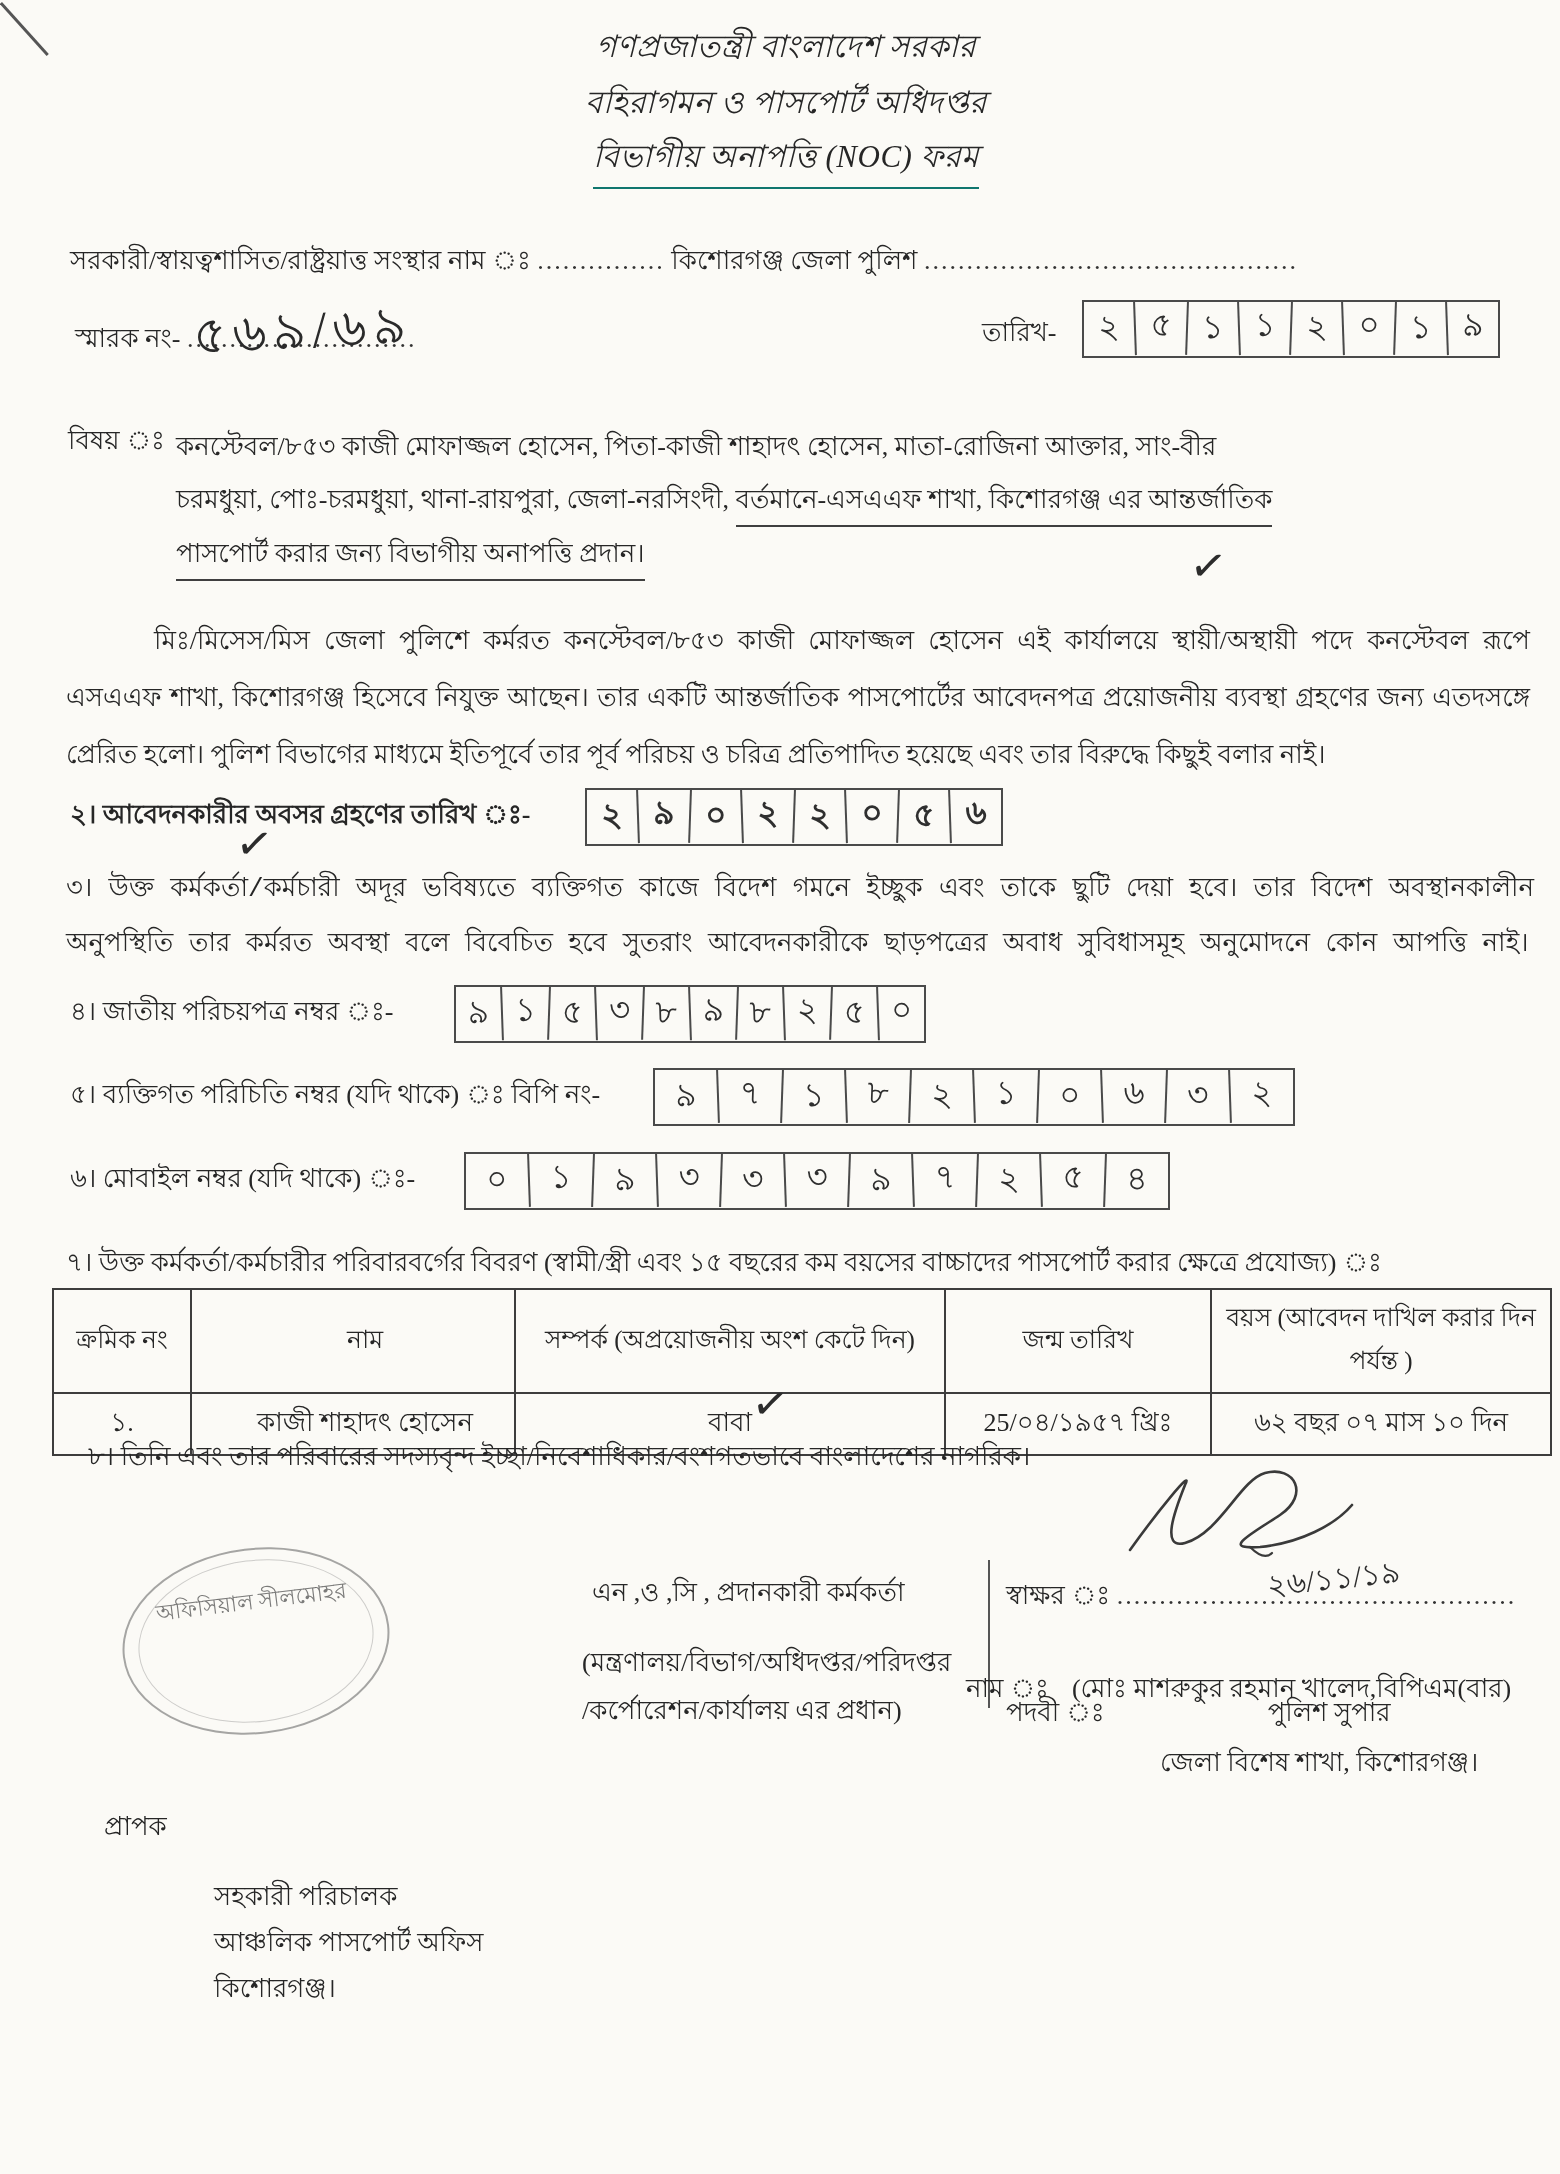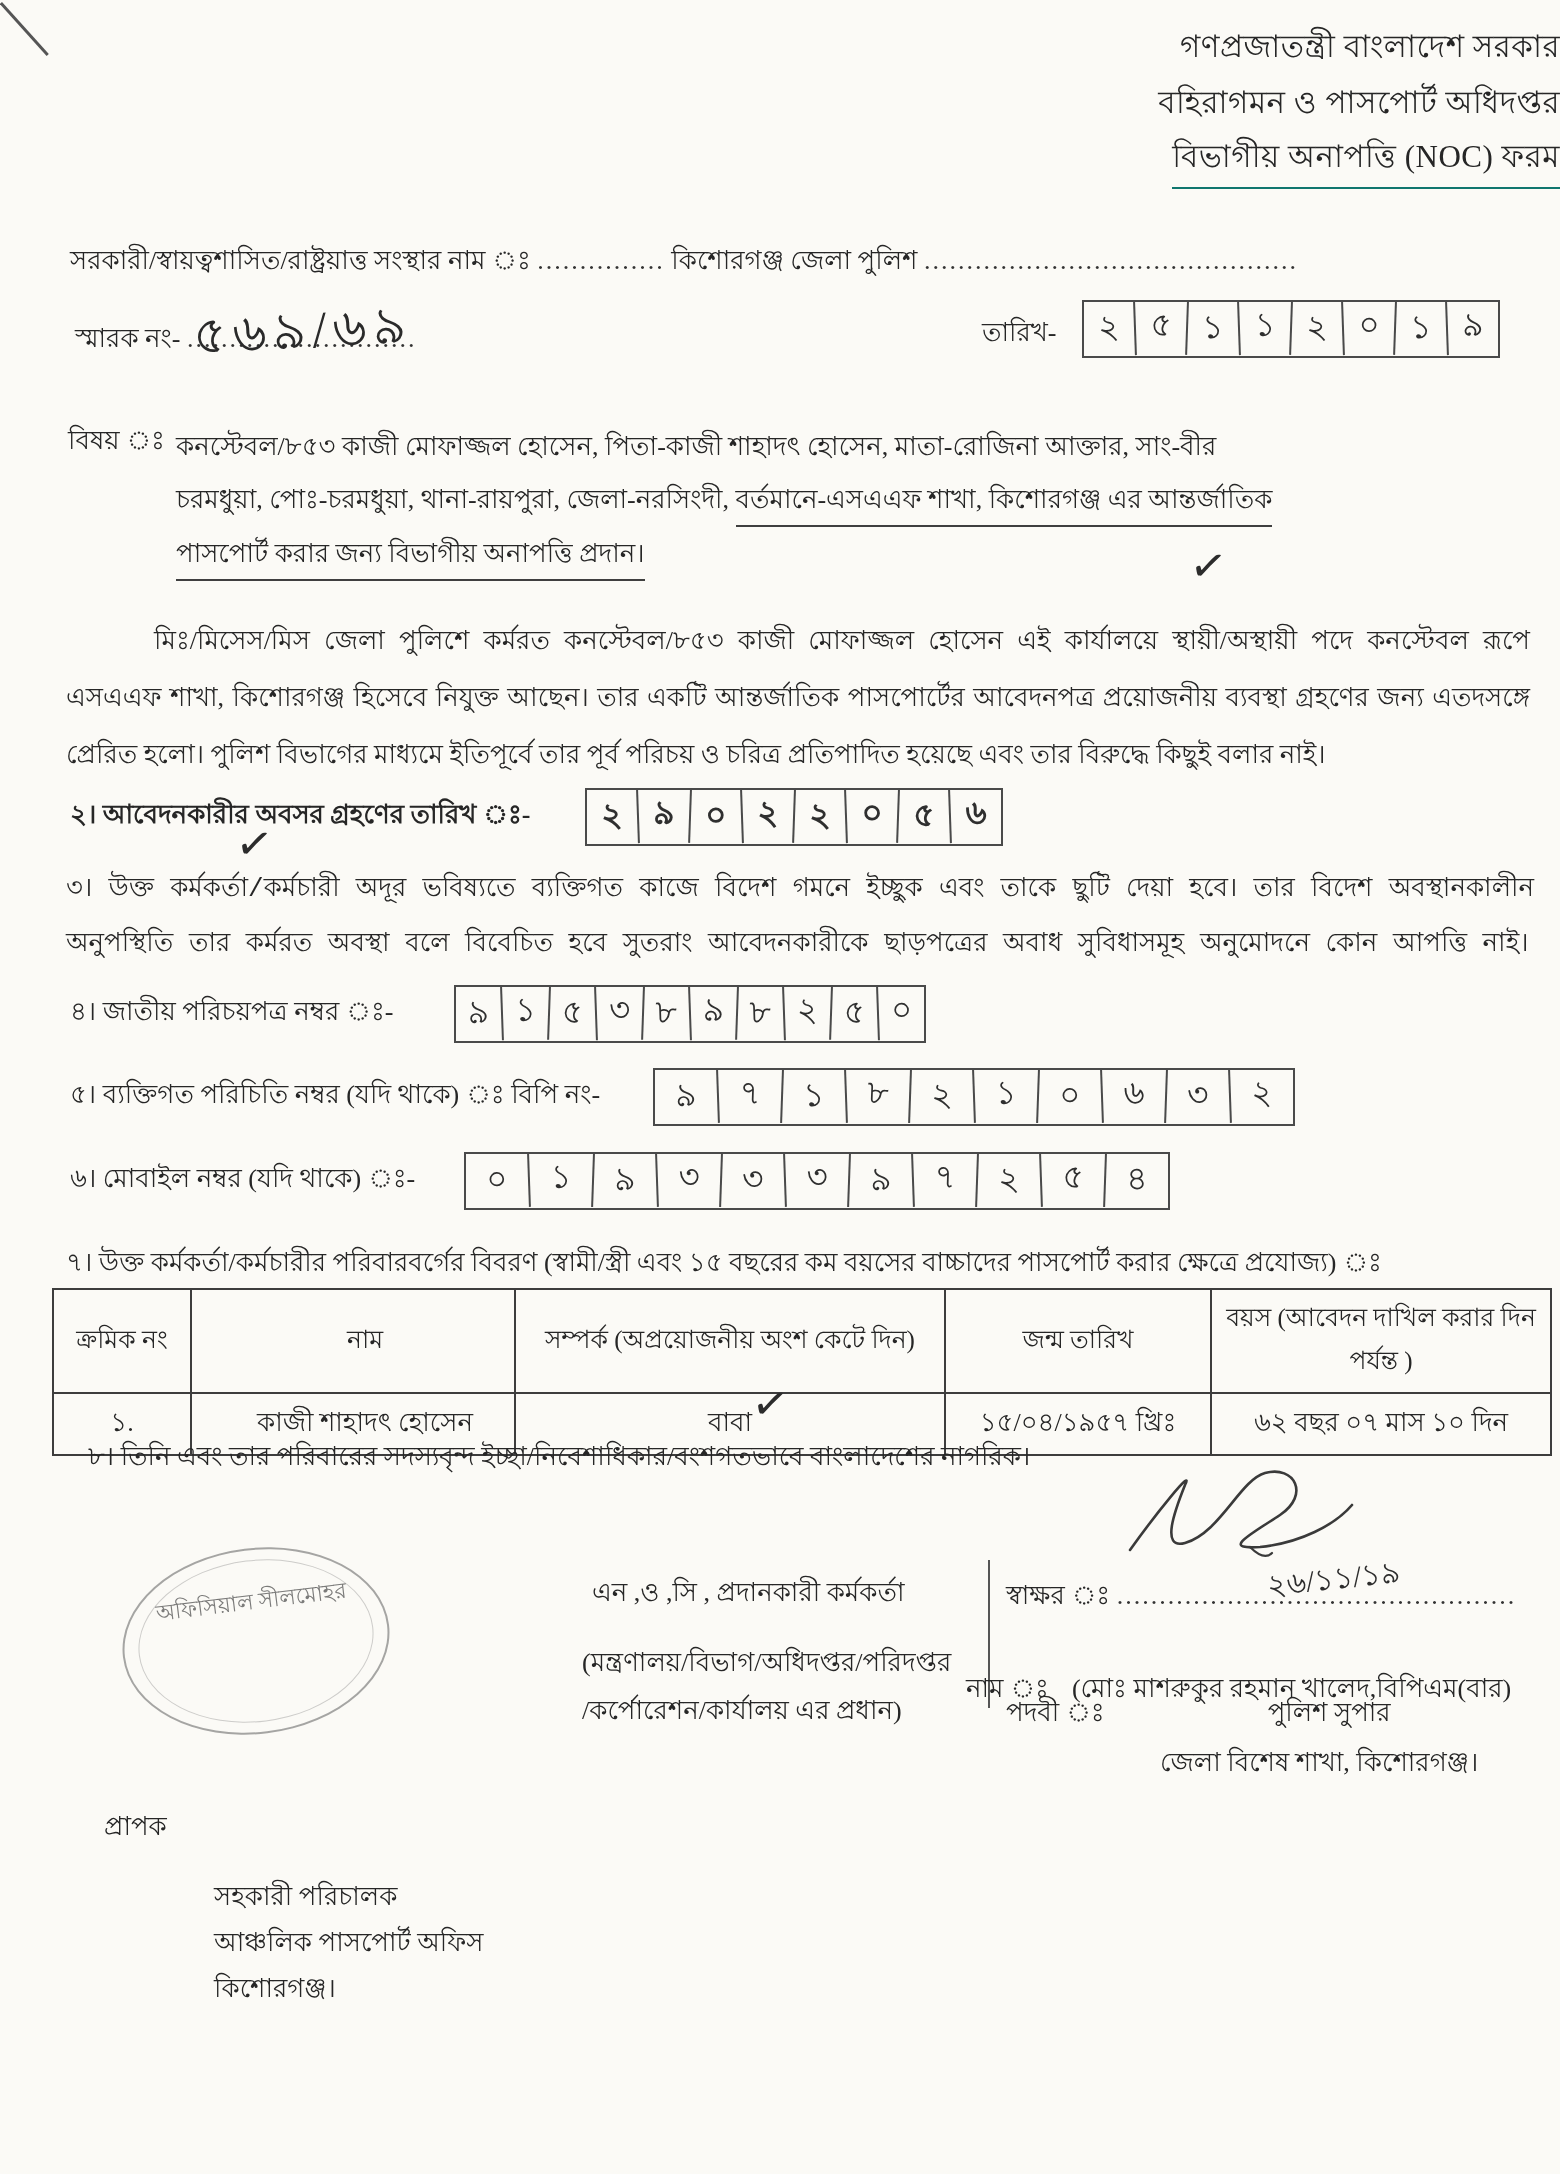--- a/index.html
+++ b/index.html
@@ -6,21 +6,21 @@
   .page{
     position:relative; width:1560px; height:2174px; margin:0 auto;
     background:#fbfaf6;
     color:#262626;
     font-family:"Liberation Serif","DejaVu Serif",serif;
     font-size:26px;
     overflow:hidden;
     box-shadow:0 0 12px rgba(0,0,0,.25);
   }
   .abs{position:absolute;}
-  .center{left:12px;right:0;text-align:right;}
+  .center{left:12px;right:0;text-align:center;font-style:italic;}
   .hdr{font-size:31px; letter-spacing:.5px;}
   .hdr-u{display:inline-block;border-bottom:2px solid #0f766e;padding-bottom:3px;}
   .dots{letter-spacing:2px;color:#333;}
   .row{white-space:nowrap;}
   .lbl{display:inline-block;}
   
   .boxes{display:inline-flex;vertical-align:middle;border:2px solid #4a4a4a;}
   .boxes .cell{
     display:flex;align-items:center;justify-content:center;
     border-right:2px solid #4a4a4a;height:54px;
@@ -203,21 +203,21 @@
           <th>সম্পর্ক (অপ্রয়োজনীয় অংশ কেটে দিন)</th>
           <th>জন্ম তারিখ</th>
           <th>বয়স (আবেদন দাখিল করার দিন পর্যন্ত )</th>
         </tr>
       </thead>
       <tbody>
         <tr>
           <td>১.</td>
           <td>কাজী শাহাদৎ হোসেন</td>
           <td>বাবা</td>
-          <td>১৫/০৪/১৯৫৭ খ্রিঃ</td>
+          <td>25/০৪/১৯৫৭ খ্রিঃ</td>
           <td>৬২ বছর ০৭ মাস ১০ দিন</td>
         </tr>
       </tbody>
     </table>
 
   <div class="abs check" style="left:752px;top:1378px;">✓</div>
 
   <div class="abs" style="left:88px;top:1436px;width:1440px;">৮। তিনি এবং তার পরিবারের সদস্যবৃন্দ ইচ্ছা/নিবেশাধিকার/বংশগতভাবে বাংলাদেশের নাগরিক।</div>
 
   <div class="abs stamp" style="left:122px;top:1548px;">

